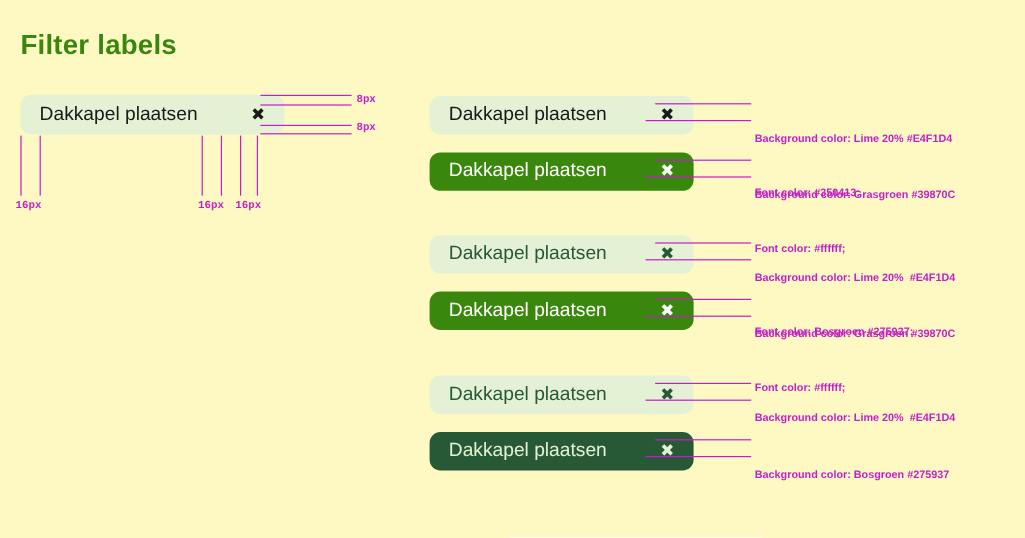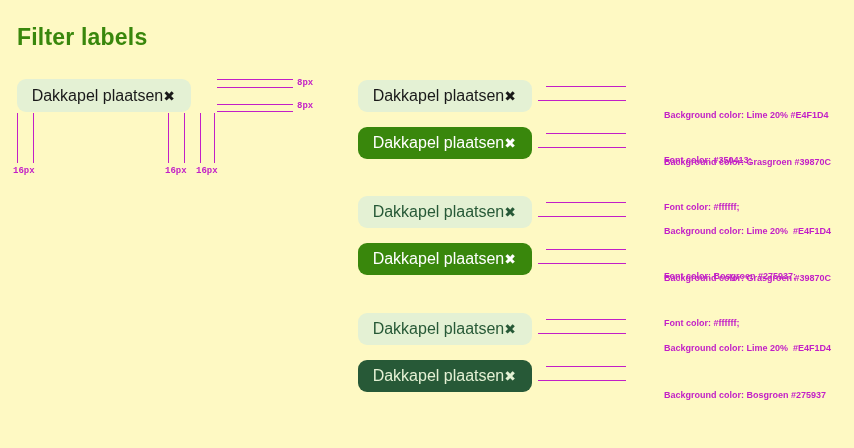--- a/index.html
+++ b/index.html
@@ -6,43 +6,43 @@
   .canvas {
     position:relative; width:854px; height:448px; background:#fef9c3;
     font-family:"Liberation Sans", sans-serif; overflow:hidden;
   }
   .page-title {
     position:absolute; left:17px; top:24px; margin:0;
     font-size:23px; font-weight:bold; color:#39870C; letter-spacing:.2px;
   }
   
   .chip {
-    position:absolute; width:174px; height:32px; border-radius:9px;
-    display:flex; align-items:center; justify-content:flex-end;
+    position:absolute; width:220px; height:32px; border-radius:9px;
+    display:flex; align-items:center; justify-content:space-between;
     padding:0 16px; box-sizing:border-box; font-size:16px; white-space:nowrap;
   }
   .chip--lime-dark { background:#E4F1D4; color:#191919; }
   .chip--gras      { background:#39870C; color:#ffffff; }
   .chip--lime-bos  { background:#E4F1D4; color:#275937; }
   .chip--bos       { background:#275937; color:#E4F1D4; }
   .chip__label { pointer-events:none; }
   .chip__close {
     font-family:"DejaVu Sans", sans-serif; font-size:14px; font-weight:bold;
     line-height:1; cursor:pointer; user-select:none;
   }
   
   .mline { position:absolute; background:#C21FC7; }
   .mline--h { height:1px; }
   .mline--v { width:1px; }
   .mtext {
     position:absolute; color:#C21FC7; font-size:9px; font-weight:bold;
     white-space:pre; line-height:11px;font-family:Liberation Mono, monospace;
   }
   .ann {
-    position:absolute; left:664px; color:#C21FC7; font-size:9px;
+    position:absolute; left:629px; color:#C21FC7; font-size:9px;
     font-weight:bold; line-height:15px; white-space:pre;
   }
 </style>
 </head>
 <body>
 
 <div class="canvas">
 
   <h1 class="page-title">Filter labels</h1>
 

